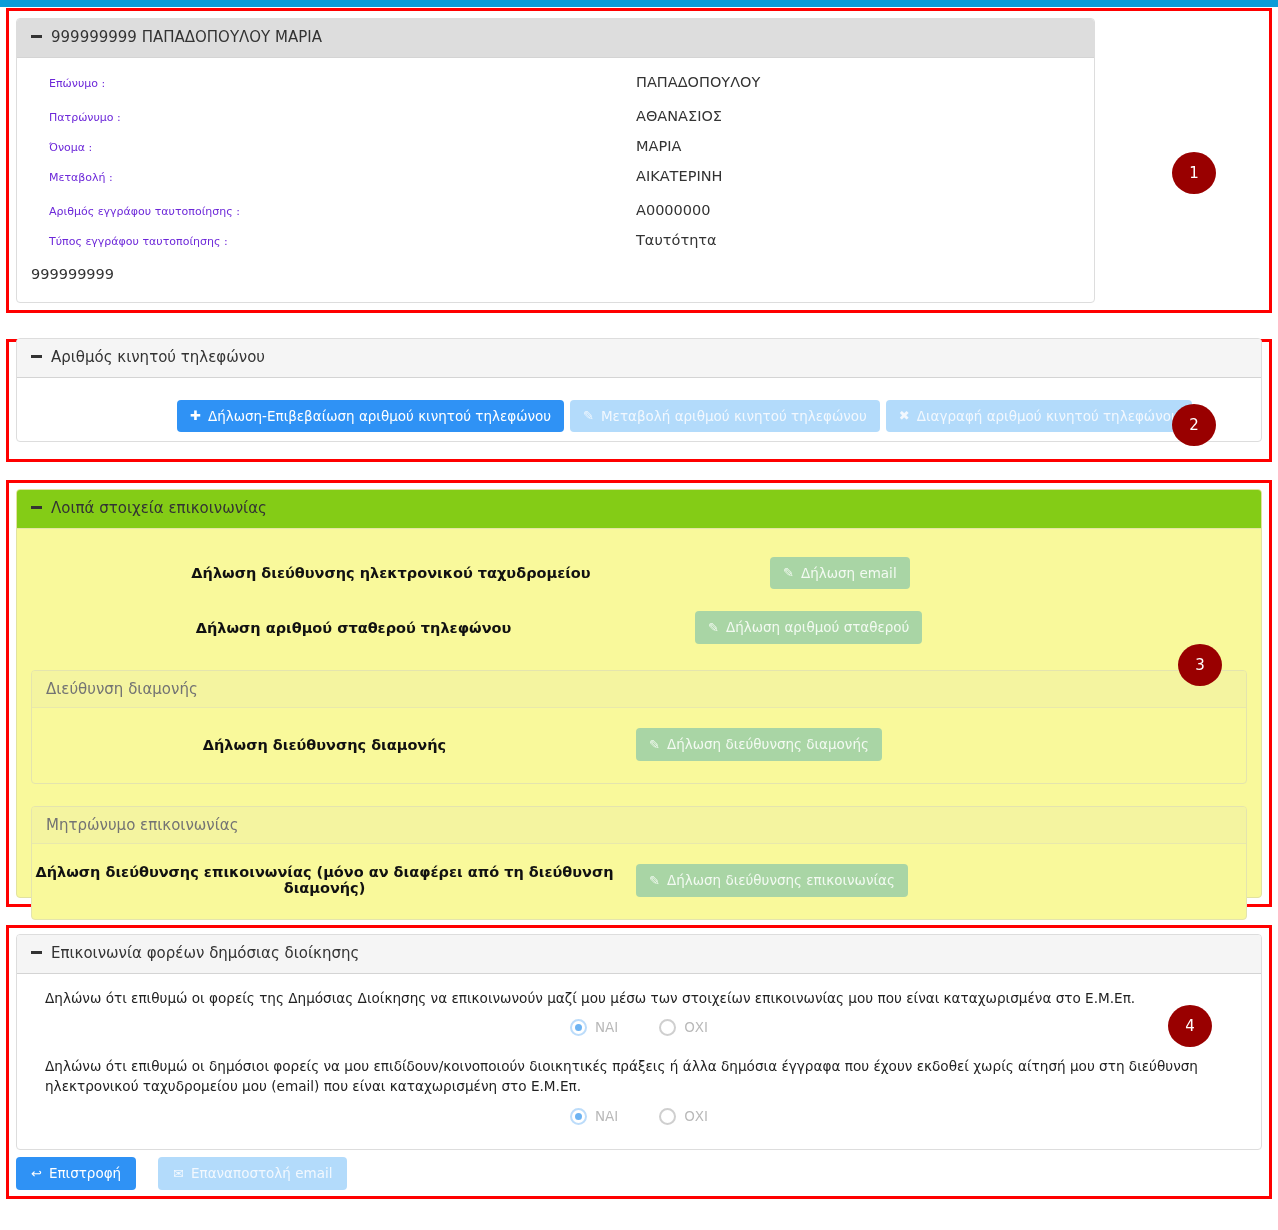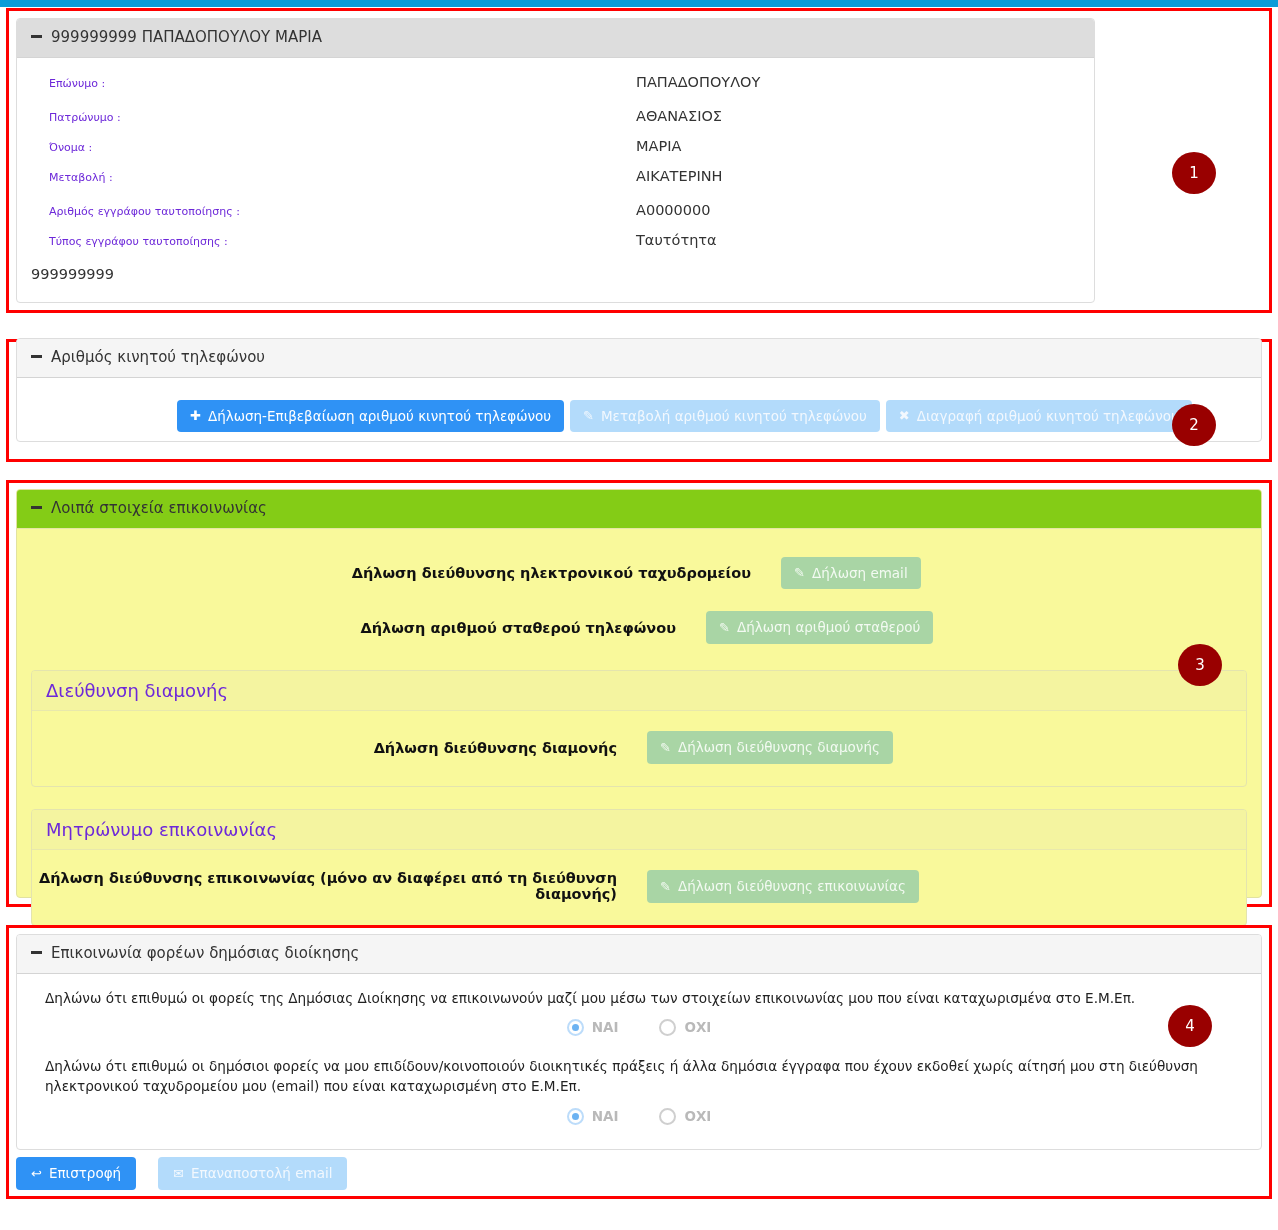--- a/index.html
+++ b/index.html
@@ -111,53 +111,52 @@
   
   .green-row {
     display: flex;
     align-items: center;
     justify-content: flex-start;
   }
   .green-row .rowlabel {
     font-weight: bold;
     font-size: 14.5px;
     color: #111;
-    text-align: right;
-    margin-right: 30px;
+    text-align: center;
+    margin-right: 19px;
   }
 
   
   .subpanel {
     border: 1px solid #e4e4ae;
     border-radius: 4px;
     background: #f9f99b;
   }
   .subpanel-head {
     background: #f4f4a0;
     border-bottom: 1px solid #e8e8ac;
     padding: 9px 14px;
-    font-size: 18px;
-    color: #6d28d9;
+    font-size: 15px;
+    color: #737373;
     border-radius: 3px 3px 0 0;
   }
 
   
   .decl-text {
     font-size: 13.6px;
     color: #222;
     line-height: 1.5;
     padding: 0 14px;
   }
   .radio-line {
     display: flex;
     justify-content: center;
     align-items: center;
     gap: 41px;
     margin-top: 11px;
-    font-weight: bold;
   }
   .radio-item { display: flex; align-items: center; gap: 8px; }
   .radio {
     width: 17px; height: 17px;
     border-radius: 50%;
     border: 2px solid #cfcfcf;
     background: #fff;
     position: relative;
     display: inline-block;
   }

